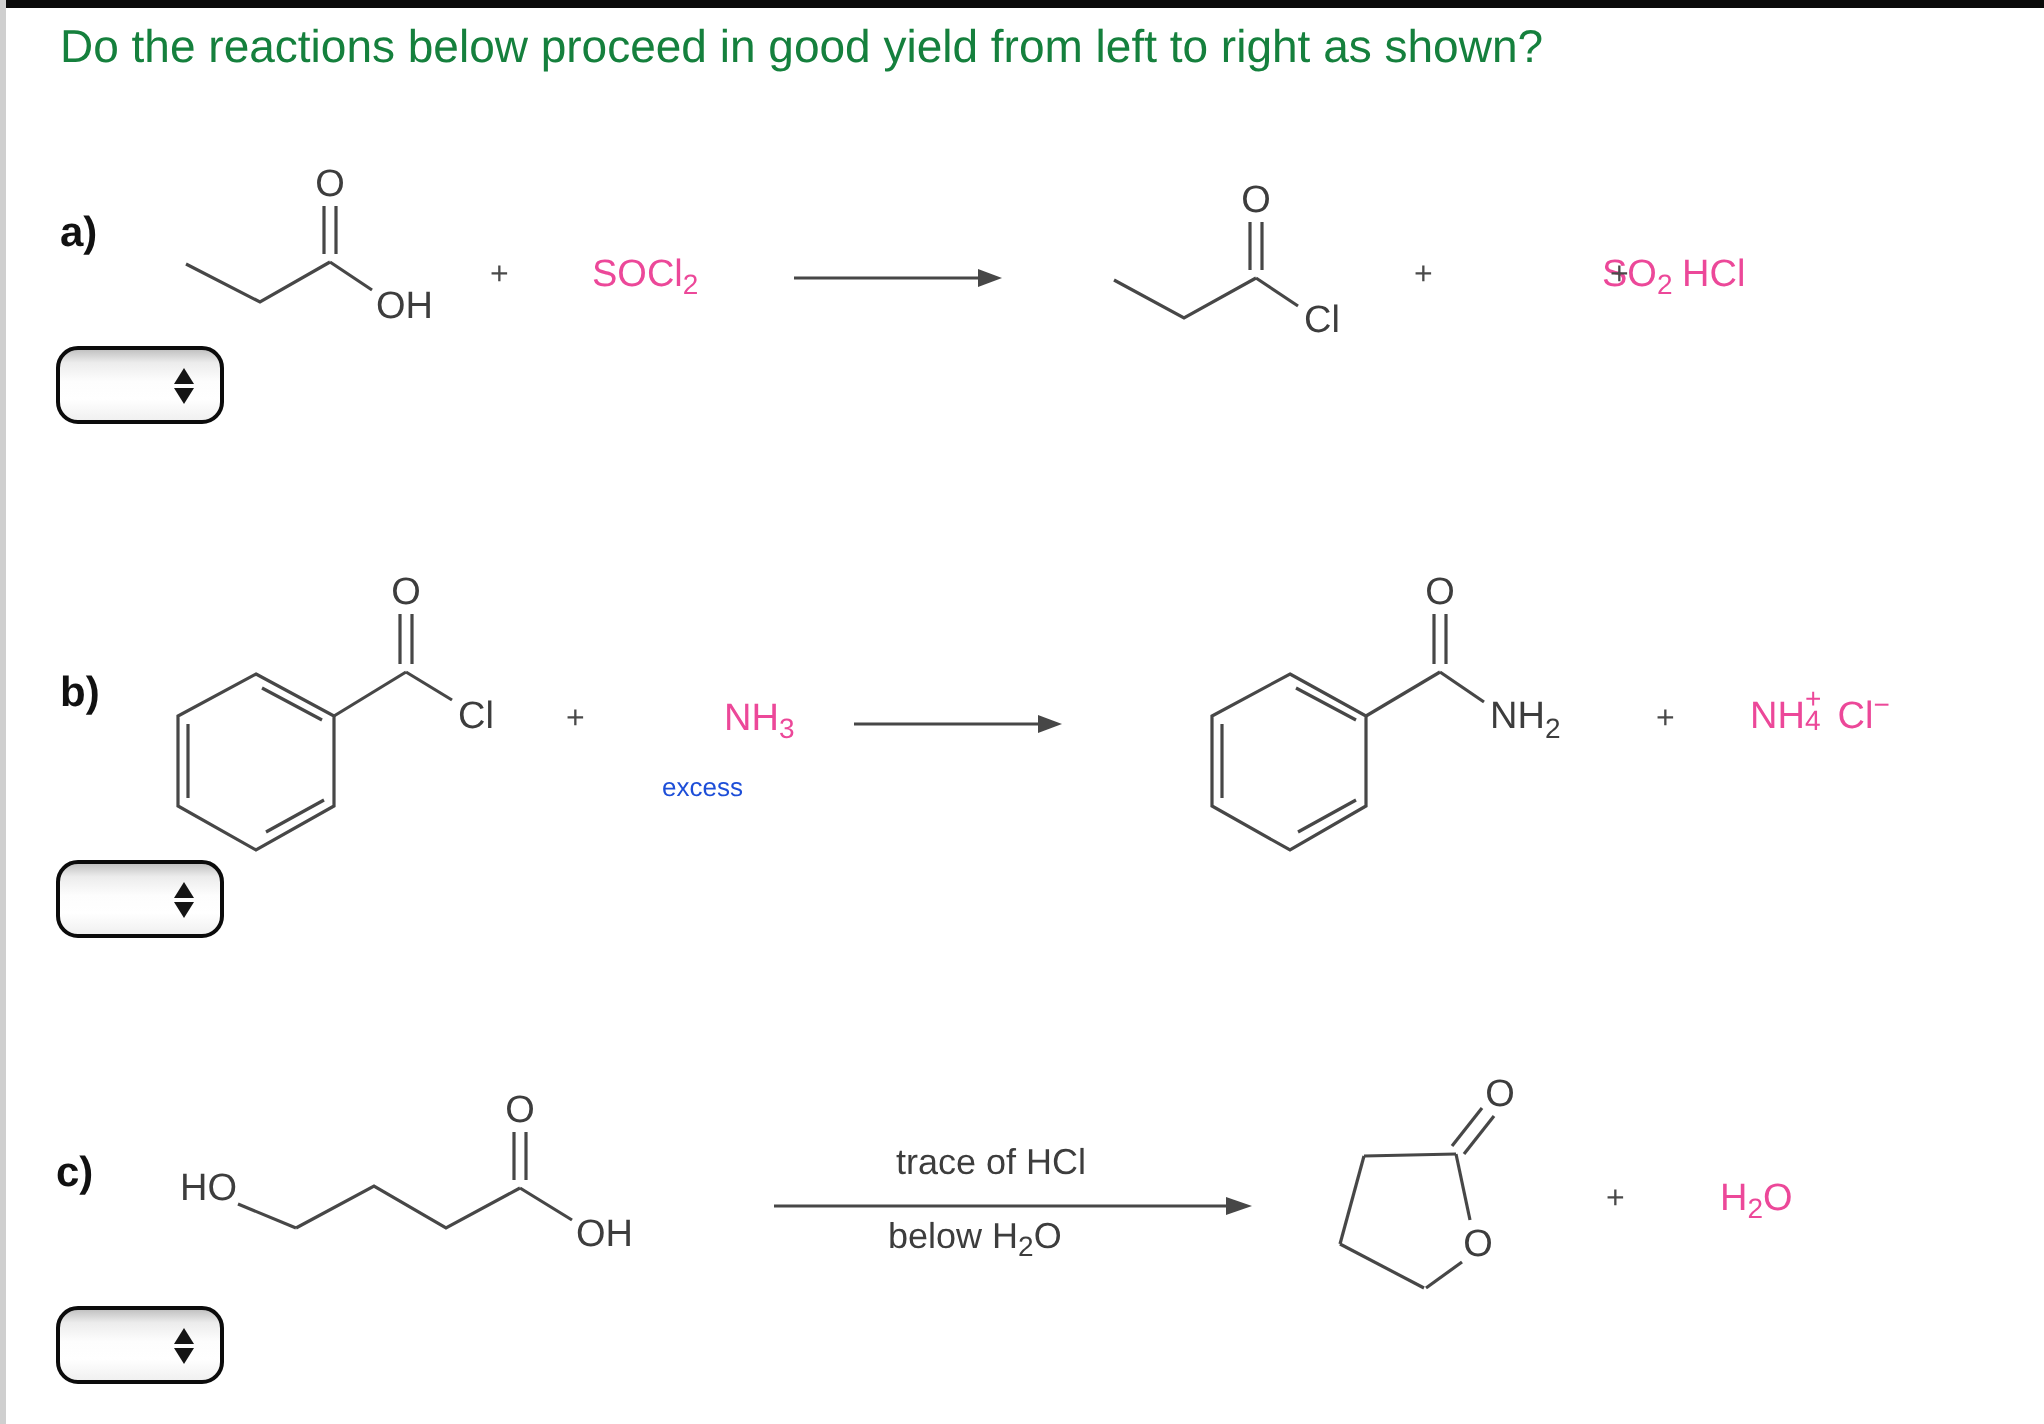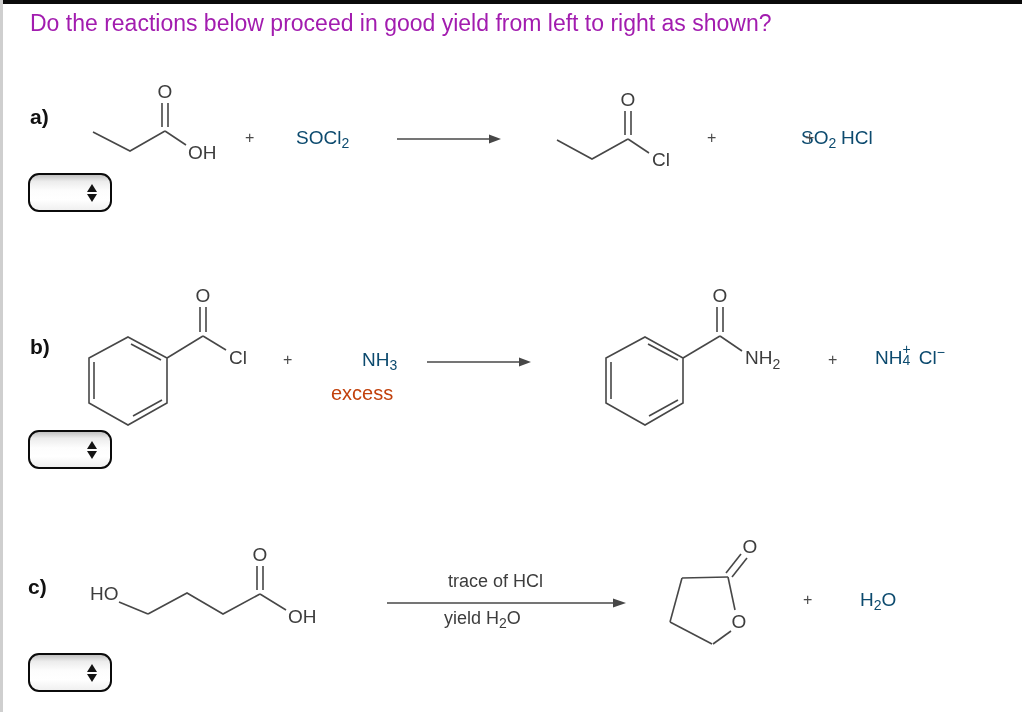--- a/index.html
+++ b/index.html
@@ -2,25 +2,25 @@
 <html><head>
 <meta charset="utf-8">
 <style>
   html,body{margin:0;padding:0;}
   body{
     width:1022px;height:712px;position:relative;background:#ffffff;
     font-family:"Liberation Sans","DejaVu Sans",sans-serif;overflow:hidden;
   }
   .top-border{position:absolute;left:0;top:0;width:1022px;height:4px;background:#0a0a0a;}
   .left-border{position:absolute;left:0;top:0;width:3px;height:712px;background:#cfcfcf;}
-  .page-title{position:absolute;left:30px;top:10px;font-size:23px;color:#a21caf;}
+  .page-title{position:absolute;left:30px;top:10px;font-size:23px;color:#15803d;}
   .rx-label{position:absolute;font-size:21px;font-weight:bold;color:#111;}
-  .chem{position:absolute;font-size:19px;color:#0c4a6e;white-space:nowrap;line-height:22px;}
+  .chem{position:absolute;font-size:19px;color:#ec4899;white-space:nowrap;line-height:22px;}
   .plus{position:absolute;font-size:16px;color:#4a4a4a;line-height:16px;}
-  .small-note{position:absolute;font-size:20px;color:#c2410c;line-height:19px;}
+  .small-note{position:absolute;font-size:13px;color:#1d4ed8;line-height:19px;}
   .arrow-note{position:absolute;font-size:18px;color:#3d3d3d;line-height:20px;}
   sub.s{font-size:14px;vertical-align:-4px;line-height:0;}
   sup.s{font-size:14px;vertical-align:7px;line-height:0;}
   .stack{display:inline-block;position:relative;width:11px;height:22px;vertical-align:-5px;}
   .stack .ss-sup{position:absolute;left:0;top:-9px;font-size:14px;}
   .stack .ss-sub{position:absolute;left:0;bottom:-2px;font-size:14px;}
   svg{position:absolute;overflow:visible;}
   svg line,svg path,svg polyline{stroke:#474747;stroke-width:1.6;fill:none;}
   svg polygon.head{fill:#474747;stroke:none;}
   svg text{fill:#3d3d3d;font-family:"Liberation Sans","DejaVu Sans",sans-serif;font-size:19px;}
@@ -143,21 +143,21 @@
   <line x1="260" y1="594" x2="286" y2="610"></line>
   <text x="260" y="561" text-anchor="middle">O</text>
   <text x="288" y="623">OH</text>
 </svg>
 
 <div class="arrow-note" style="left:448px;top:571px;">trace of HCl</div>
 <svg style="left:385px;top:594px;" width="248" height="18" viewBox="0 0 248 18">
   <line x1="2" y1="9" x2="228" y2="9"></line>
   <polygon class="head" points="228,4.5 241,9 228,13.5"></polygon>
 </svg>
-<div class="arrow-note" style="left:444px;top:608px;"><span>yield H</span><sub class="s">2</sub><span>O</span></div>
+<div class="arrow-note" style="left:444px;top:608px;"><span>below H</span><sub class="s">2</sub><span>O</span></div>
 
 <svg style="left:655px;top:528px;" width="120" height="135" viewBox="655 528 120 135">
   <line x1="682" y1="578" x2="728" y2="577"></line>
   <line x1="728" y1="577" x2="735" y2="610"></line>
   <line x1="731" y1="631" x2="713" y2="644"></line>
   <line x1="712" y1="644" x2="670" y2="622"></line>
   <line x1="670" y1="622" x2="682" y2="578"></line>
   <line x1="726" y1="573" x2="741" y2="554"></line>
   <line x1="732" y1="577" x2="747" y2="558"></line>
   <text x="750" y="553" text-anchor="middle">O</text>

